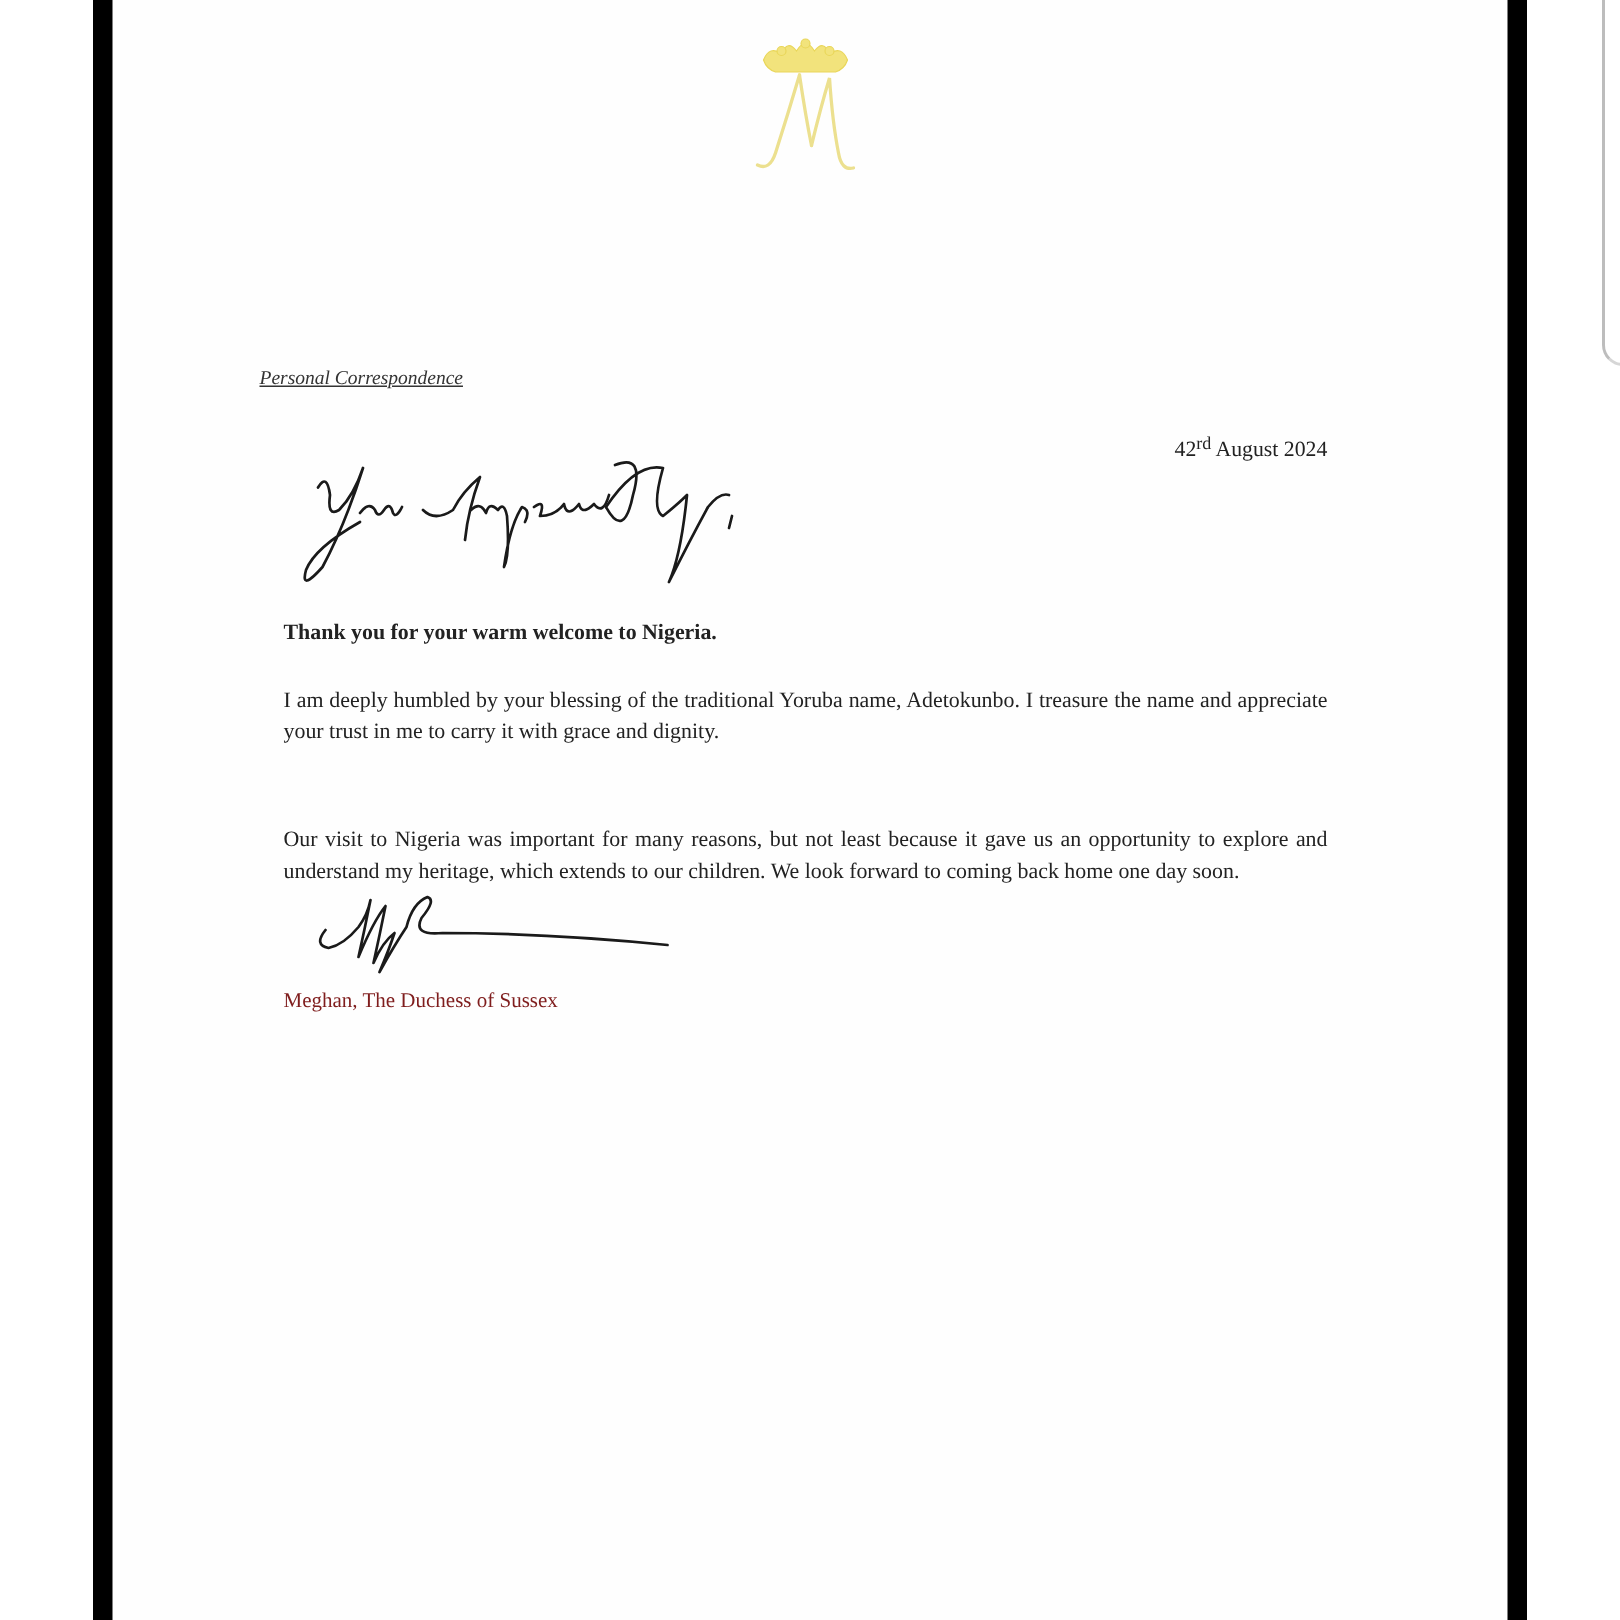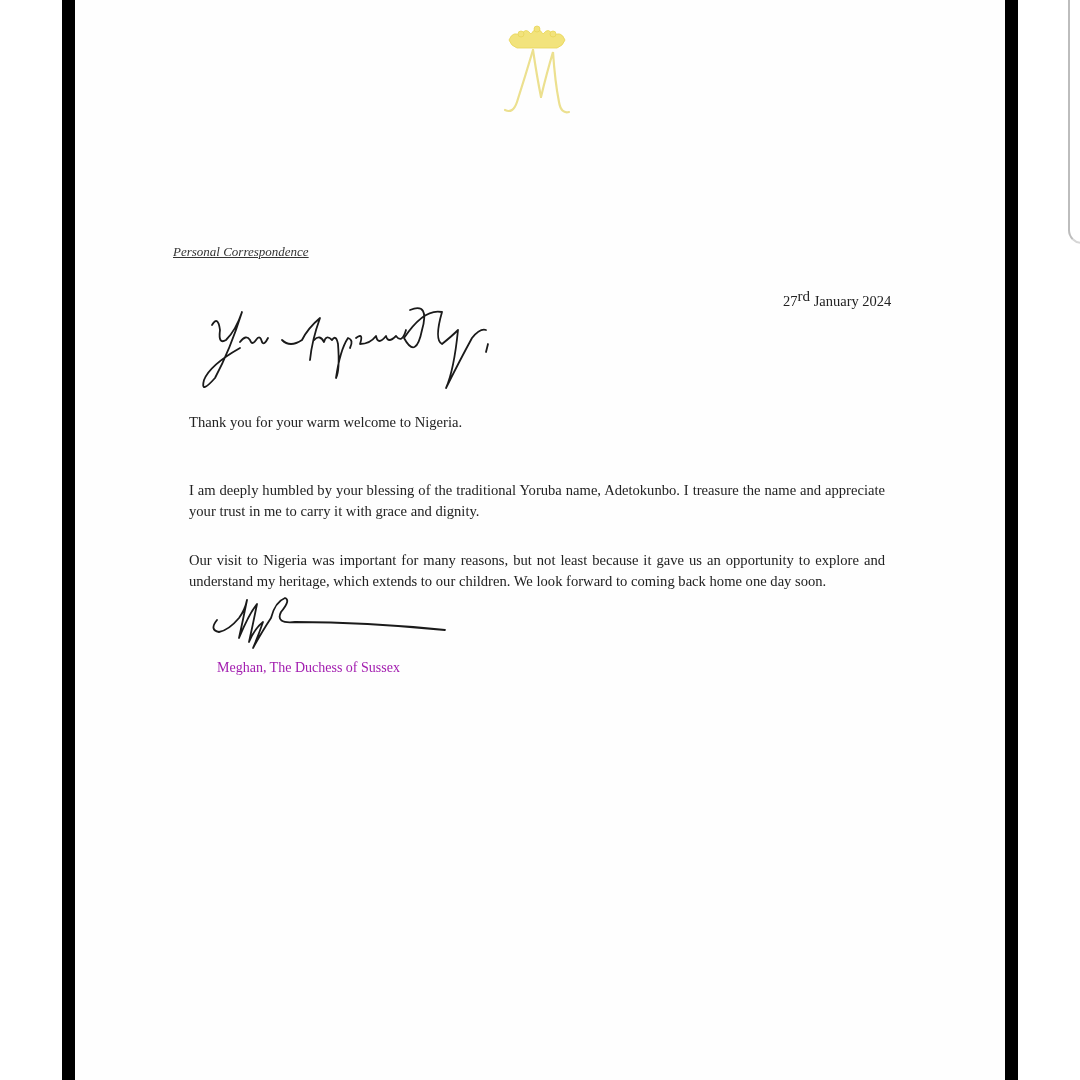--- a/index.html
+++ b/index.html
@@ -13,29 +13,29 @@
   .scroll-indicator {
     position: absolute; left: 1068px; top: -20px; width: 20px; height: 262px;
     border-left: 2px solid #bdbdbd; border-bottom: 2px solid #d6d6d6; border-bottom-left-radius: 14px;
   }
   .monogram { position: absolute; left: 497px; top: 22px; width: 80px; height: 100px; }
   .label-personal {
     position: absolute; left: 173px; top: 244px; font-size: 13px; font-style: italic;
     text-decoration: underline; color: #333;
   }
   .date { position: absolute; left: 783px; top: 288px; font-size: 14.5px; color: #222; }
-  .date sup { font-size: 15px; vertical-align: 5px; text-align: center; }
+  .date sup { font-size: 12px; vertical-align: 5px; text-align: center; }
   .salutation { position: absolute; left: 190px; top: 300px; width: 310px; height: 95px; }
   .para { position: absolute; left: 189px; width: 696px; font-size: 14.6px; line-height: 20.5px;
     color: #222; text-align: justify; }
-  .p1 { top: 412px; }
-  .p2 { top: 457px; margin-top: 23px; }
+  .p1 { top: 412px; font-weight: bold; }
+  .p2 { top: 457px; }
   .p3 { top: 550px; }
   .signature { position: absolute; left: 205px; top: 590px; width: 250px; height: 65px; }
-  .signoff { position: absolute; left: 189px; top: 660px; font-size: 14px; color: #a21caf; margin-left: 28px; }
+  .signoff { position: absolute; left: 189px; top: 660px; font-size: 14px; color: #7f1d1d; }
 </style>
 </head>
 <body>
 
 <div class="page"></div>
 <div class="bar-left"></div>
 <div class="bar-right"></div>
 <div class="scroll-indicator"></div>
 
 <svg class="monogram" viewBox="0 0 80 100">
@@ -47,21 +47,21 @@
   </g>
   <g fill="none" stroke="#ece08f" stroke-width="2.2" stroke-linecap="round">
     <path d="M36 28 Q28 55 20 80 Q16 92 8 88"></path>
     <path d="M36 28 Q40 55 44 75"></path>
     <path d="M44 75 Q50 50 56 30 Q58 60 62 80 Q64 92 72 90"></path>
   </g>
 </svg>
 
 <div class="label-personal">Personal Correspondence</div>
 
-<div class="date"><span>27</span><sup>rd</sup> <span>January 2024</span></div>
+<div class="date"><span>42</span><sup>rd</sup> <span>August 2024</span></div>
 
 <svg class="salutation" viewBox="0 0 310 95">
   <title>Your Imperial Majesty,</title>
   <g fill="none" stroke="#1a1a1a" stroke-width="1.8" stroke-linecap="round" stroke-linejoin="round">
     <path d="M22 25 Q28 15 30 30 Q28 45 36 40 Q46 30 52 12 Q40 50 25 78 Q10 95 14 80 Q20 65 50 48"></path>
     <path d="M50 42 Q56 34 60 40 Q62 46 66 40 Q70 34 72 42 Q74 46 78 38"></path>
     <path d="M92 40 Q100 48 112 40 Q118 28 130 18 Q122 40 120 60"></path>
     <path d="M124 40 Q130 34 134 42 Q136 34 142 40 Q146 34 148 44 Q150 70 146 78 Q150 50 158 38 Q164 40 160 48"></path>
     <path d="M166 38 Q174 32 170 44 Q180 44 186 36 Q188 46 196 36 Q198 44 206 36 Q212 44 216 30"></path>
     <path d="M220 10 Q240 2 232 30 Q226 60 214 38 Q234 8 252 12 Q244 40 252 44 Q262 36 268 30 Q264 70 256 88 Q270 60 282 38 Q290 28 296 30"></path>

